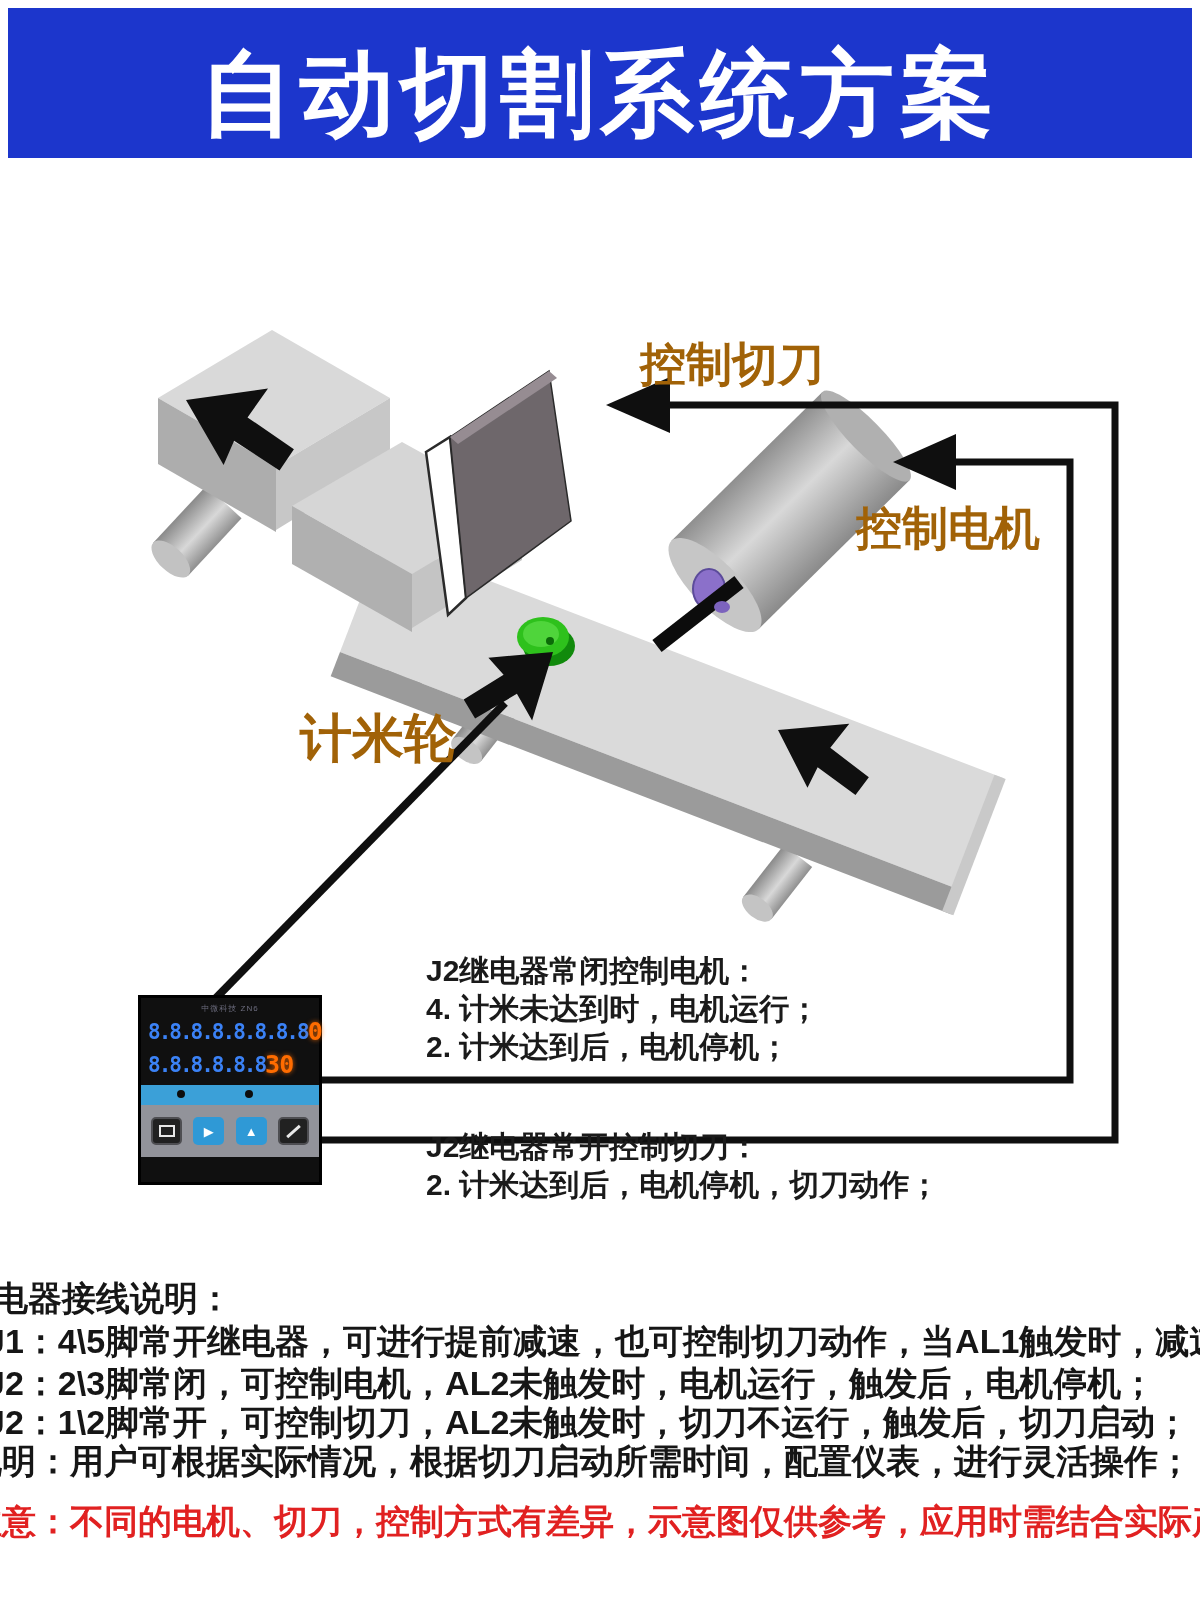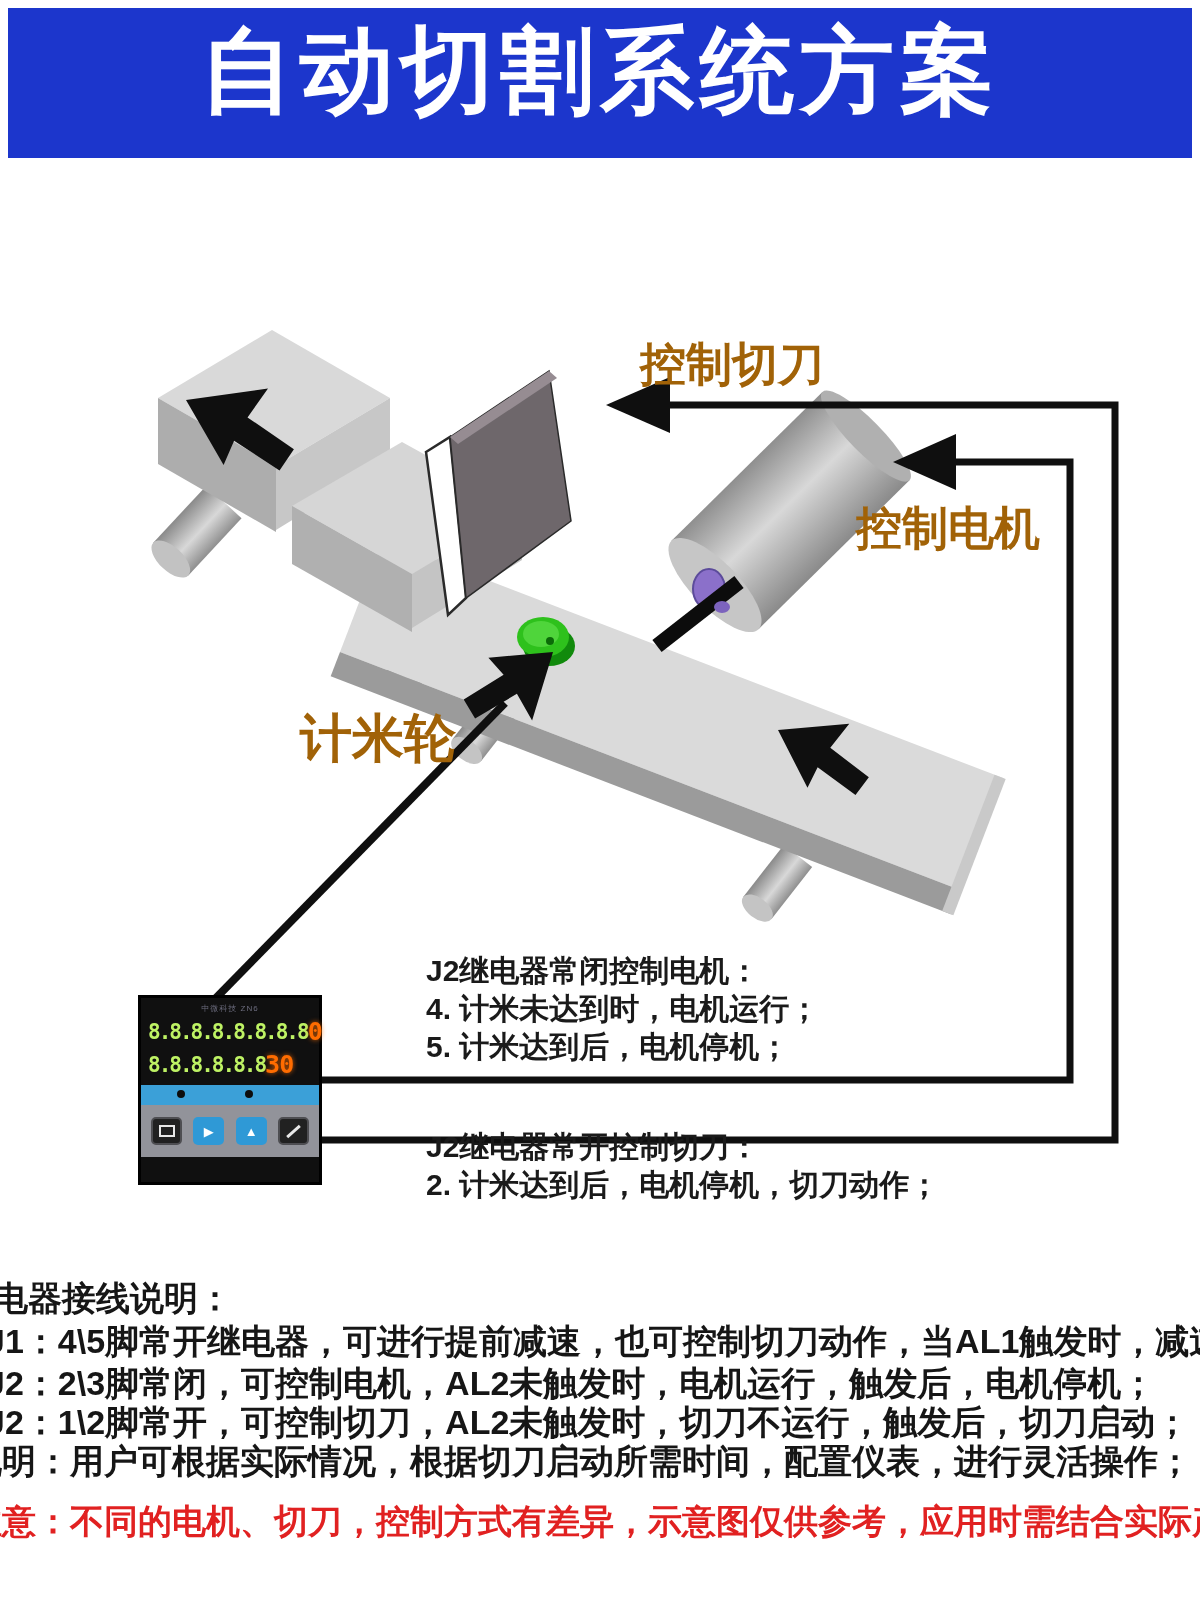--- a/index.html
+++ b/index.html
@@ -2,21 +2,21 @@
 <html><head>
 <meta charset="utf-8">
 <style>
   html,body{margin:0;padding:0;width:1200px;height:1600px;background:#fff;overflow:hidden;
     font-family:"Liberation Sans","DejaVu Sans",sans-serif;}
   .abs{position:absolute;}
   #stage{position:relative;width:1200px;height:1600px;background:#fff;}
 
   
   #hdr{left:8px;top:8px;width:1184px;height:150px;background:#1c36cc;
-       display:flex;align-items:flex-start;justify-content:center;z-index:2;}
+       display:flex;align-items:flex-end;justify-content:center;z-index:2;}
   #hdr .t{color:#fff;font-size:94px;font-weight:800;letter-spacing:6px;white-space:nowrap;}
 
   
   #art{left:0;top:0;width:1200px;height:1600px;z-index:1;}
 
   
   .lbl{color:#a16207;font-weight:700;white-space:nowrap;z-index:2;}
   #lbl-cutter{left:640px;top:334px;font-size:46px;}
   #lbl-motor{left:856px;top:498px;font-size:46px;}
   #lbl-wheel{left:300px;top:704px;font-size:52px;}
@@ -24,21 +24,21 @@
   .ann{z-index:2;color:#1a1a1a;font-size:30px;font-weight:700;line-height:38px;white-space:nowrap;margin-left:41px;}
   #ann1{left:385px;top:952px;}
   #ann2{left:385px;top:1128px;}
 
   
   #meter{left:138px;top:995px;width:184px;height:190px;background:#101010;
          border:3px solid #000;box-sizing:border-box;z-index:3;padding:5px 7px 0 7px;text-align:center;}
   #meter .brand{font-size:8px;color:#7d7d92;letter-spacing:1px;height:12px;opacity:.85;}
   .ledrow{height:33px;display:flex;align-items:center;white-space:nowrap;
           font-family:"DejaVu Sans Mono",monospace;font-weight:700;}
-  .ledrow .ghost{color:#bef264;font-size:21px;letter-spacing:-2px;}
+  .ledrow .ghost{color:#3b82f6;font-size:21px;letter-spacing:-2px;}
   .ledrow .lit{color:#ff6c00;font-size:25px;letter-spacing:-1px;text-shadow:0 0 5px rgba(255,110,0,.8);}
   #strip{margin:4px -7px 0 -7px;height:20px;background:#3ba0d8;position:relative;}
   #strip .dot{position:absolute;top:5px;width:8px;height:8px;border-radius:50%;background:#0d0d0d;}
   #panel{margin:0 -7px;height:52px;background:#92939a;display:flex;align-items:center;
          justify-content:space-between;padding:0 10px;}
   .pbtn{width:31px;height:28px;border-radius:5px;box-sizing:border-box;display:flex;
         align-items:center;justify-content:center;}
   .pbtn.dark{background:#212121;border:2px solid #4e4e52;}
   .pbtn.blue{background:#2f99d6;color:#fff;font-size:13px;font-weight:700;}
   .pbtn .sq{width:12px;height:8px;border:2px solid #e8e8e8;}
@@ -148,21 +148,21 @@
     <use href="#cursor" transform="translate(778,730) rotate(-22) scale(1.9)" fill="#0f0f0f"></use>
   </svg>
 
   <div id="lbl-cutter" class="abs lbl">控制切刀</div>
   <div id="lbl-motor" class="abs lbl">控制电机</div>
   <div id="lbl-wheel" class="abs lbl">计米轮</div>
 
   <div id="ann1" class="abs ann">
     <div>J2继电器常闭控制电机：</div>
     <div>4. 计米未达到时，电机运行；</div>
-    <div>5. 计米达到后，电机停机；</div>
+    <div>2. 计米达到后，电机停机；</div>
   </div>
   <div id="ann2" class="abs ann">
     <div>J2继电器常开控制切刀：</div>
     <div>2. 计米达到后，电机停机，切刀动作；</div>
   </div>
 
   <div id="meter" class="abs">
     <div class="brand">中微科技 ZN6</div>
     <div class="ledrow">
       <span class="ghost">8.8.8.8.8.8.8.8</span>

